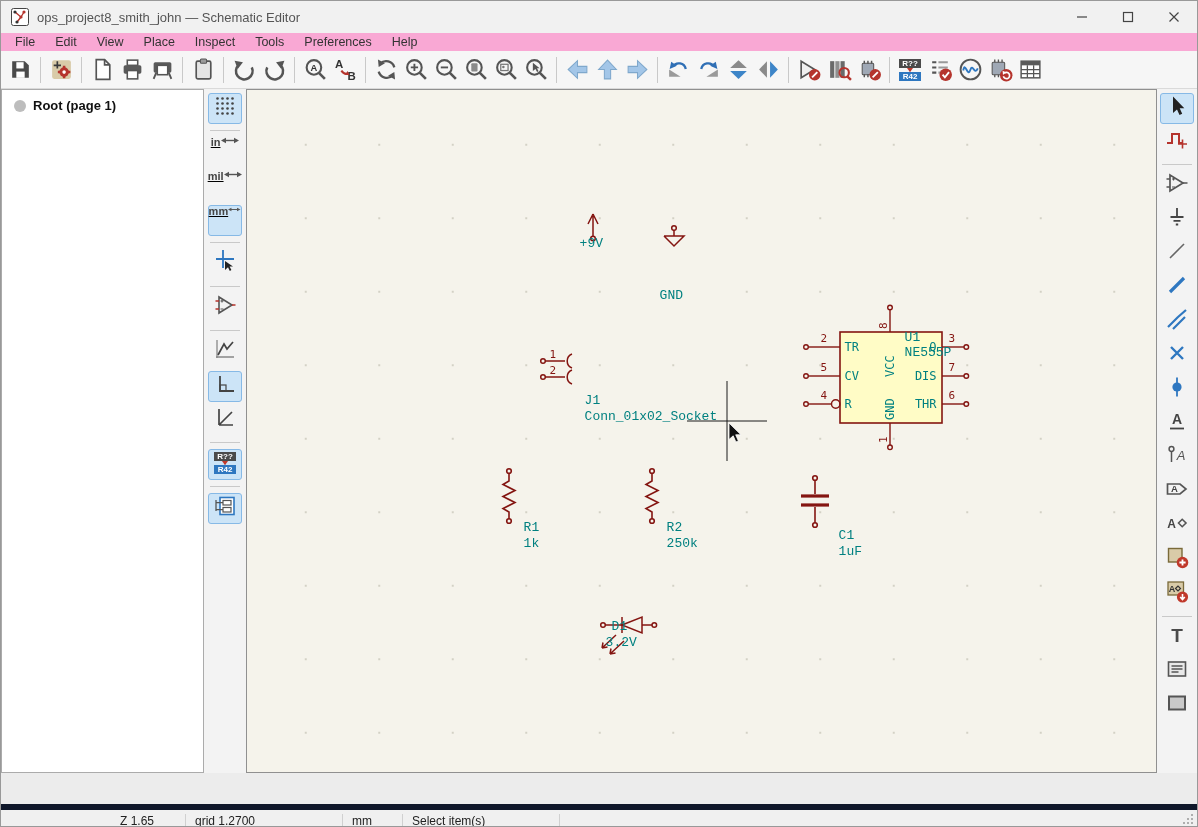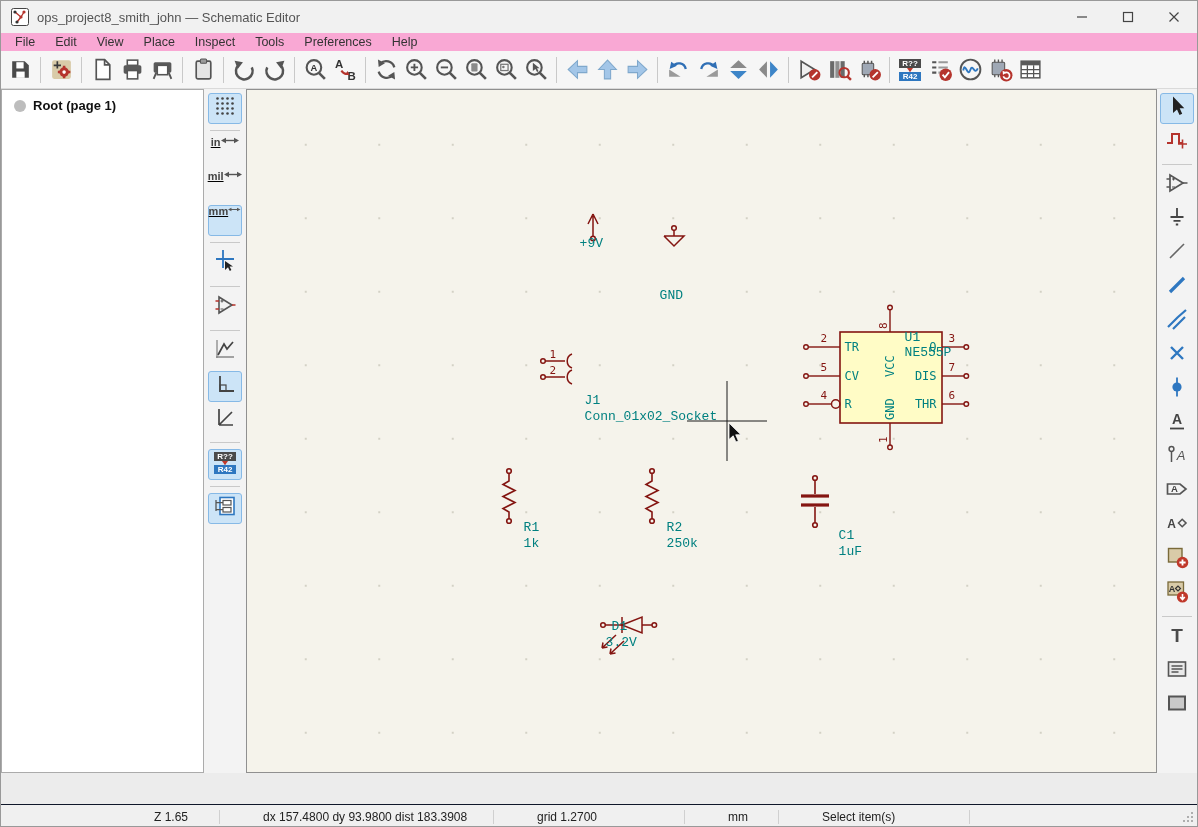--- a/index.html
+++ b/index.html
@@ -47,22 +47,22 @@
             background-image: radial-gradient(circle, #D3D1C5 1px, transparent 1.4px);
             background-size: 73.5px 73.5px; background-position: 22px 18px; overflow:hidden; }
   .canvas svg.schem { position:absolute; left:0; top:0; }
   .slabel { position:absolute; font-family:Liberation Mono, monospace; font-size:13px; color:#008080; white-space:nowrap;margin-top:40px; }
   .pnum { position:absolute; font-family:"DejaVu Sans Mono", monospace; font-size:11px; color:#841511; white-space:nowrap; }
   .pname { position:absolute; font-family:"DejaVu Sans Mono", monospace; font-size:12px; color:#008080; white-space:nowrap; }
   .vrot { transform:rotate(-90deg); transform-origin:0 0; }
 
   
   .gapstrip { height:31px; background:#ECECEC; flex:none; }
-  .statusbar { height:24px; background:#F0F0F0; border-top:1px solid #0f172a; display:flex; align-items:center;
-               font-size:12px; color:#222; flex:none;gap:34px; }
+  .statusbar { height:24px; background:#F0F0F0; border-top:6px solid #0f172a; display:flex; align-items:flex-end;
+               font-size:12px; color:#222; flex:none; }
   .scell { display:flex; align-items:center; padding-left:9px; border-right:1px solid #D0D0D0; white-space:nowrap; }
   .grip { margin-left:auto; display:flex; align-items:flex-end; padding:3px; }
 
   text { font-family:"Liberation Sans", sans-serif; }
 </style>
 </head>
 <body>
 
 <div class="app">
 
@@ -684,21 +684,20 @@
           </svg>
       </div>
     </div>
   </div>
 
   <div class="gapstrip"></div>
 
   <div class="statusbar">
     <div class="scell" style="width:110px;"></div>
     <div class="scell" style="width:75px;">Z 1.65</div>
-    <div class="scell" style="width:240px;">dx 157.4800  dy 93.9800  dist 183.3908</div>
     <div class="scell" style="width:157px;">grid 1.2700</div>
     <div class="scell" style="width:60px;">mm</div>
     <div class="scell" style="width:157px;">Select item(s)</div>
     <div class="grip">
       <svg width="12" height="12">
         <circle cx="10" cy="10" r="1" fill="#999"></circle>
           <circle cx="6" cy="10" r="1" fill="#999"></circle>
         <circle cx="10" cy="6" r="1" fill="#999"></circle>
           <circle cx="2" cy="10" r="1" fill="#999"></circle>
         <circle cx="6" cy="6" r="1" fill="#999"></circle>

